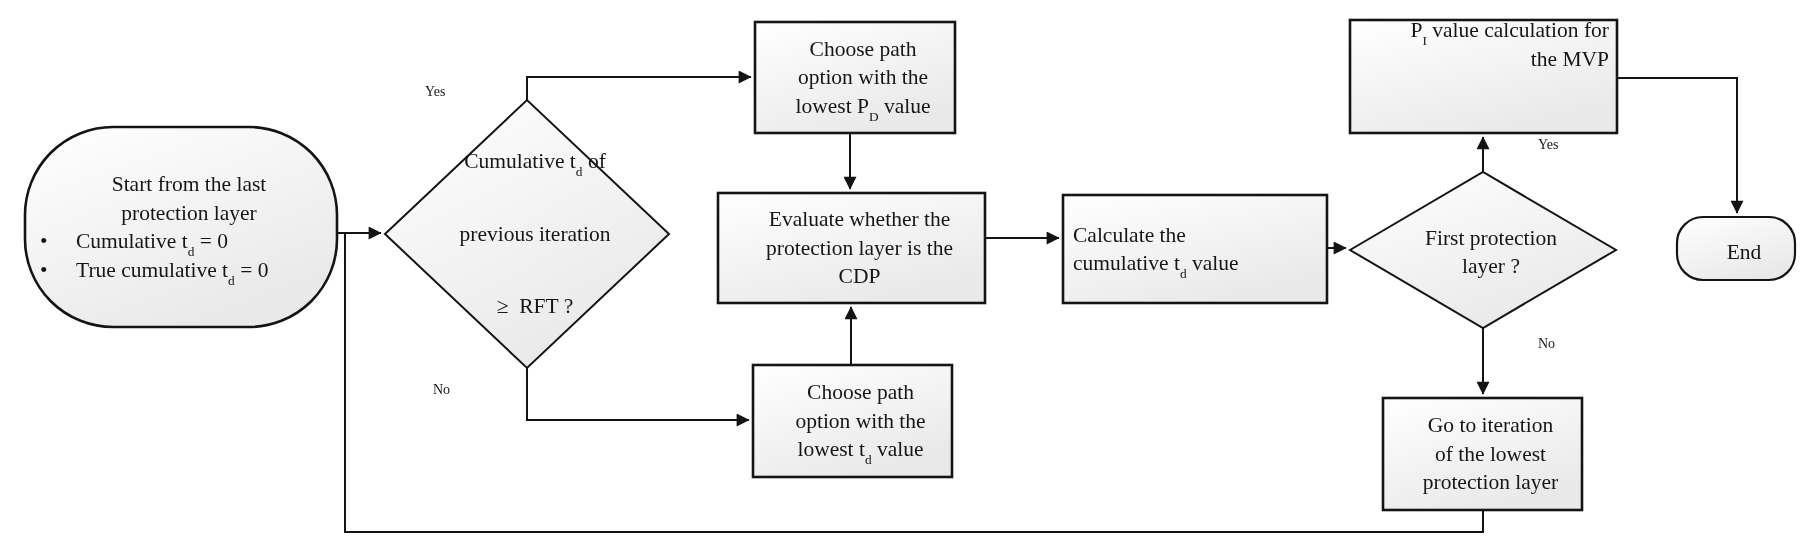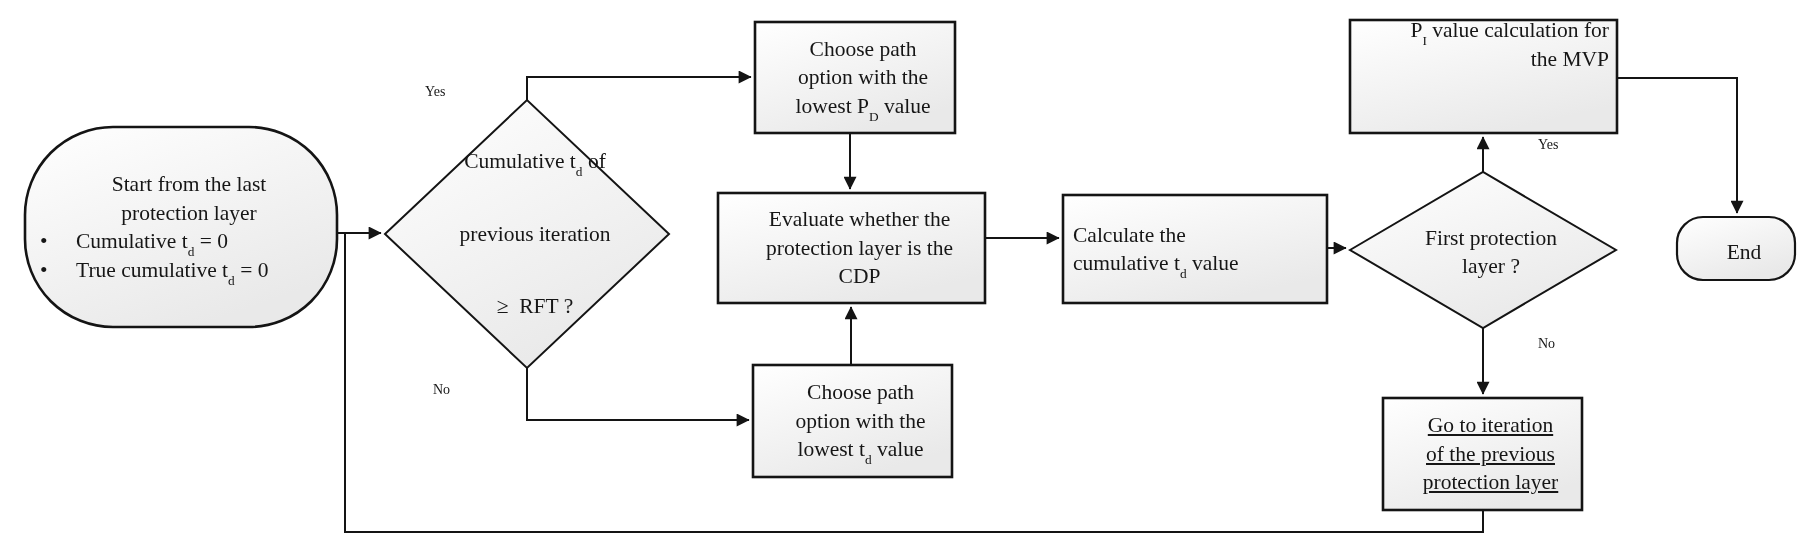--- a/index.html
+++ b/index.html
@@ -122,23 +122,23 @@
     <div class="line">layer ?</div>
   </div>
   <div class="flow-label" style="left:1538px;top:133px;">Yes</div>
   <div class="flow-label" style="left:1538px;top:332px;">No</div>
 
   <div class="label left topstart" style="left:1350px;top:4px;width:247px;height:101px;padding:12px 10px 0 12px;align-items:flex-end;">
     <div class="line"><span>P</span><sub class="ss">I</sub><span> value calculation for</span></div>
     <div class="line">the MVP</div>
   </div>
 
-  <div class="label" style="left:1383px;top:398px;width:199px;height:112px;text-decoration:underline;">
+  <div class="label" style="left:1383px;top:398px;width:199px;height:112px;">
     <div class="line">Go to iteration</div>
-    <div class="line">of the previous</div>
+    <div class="line">of the lowest</div>
     <div class="line">protection layer</div>
   </div>
 
   <div class="label" style="left:1677px;top:217px;width:118px;height:71px;">
     <div class="line">End</div>
   </div>
 
 </div>
 
 </body></html>

